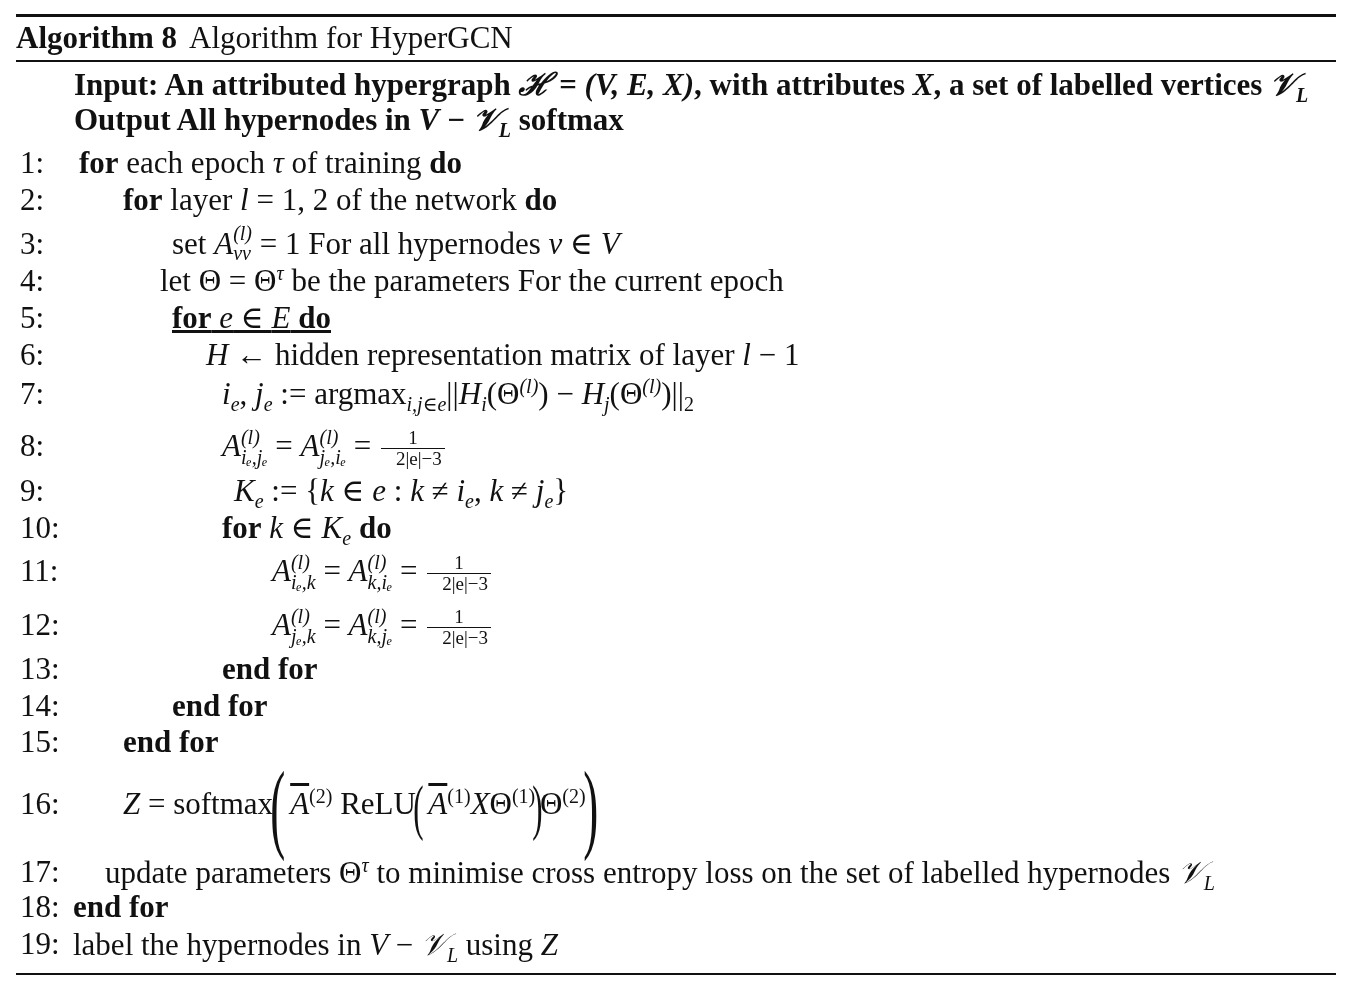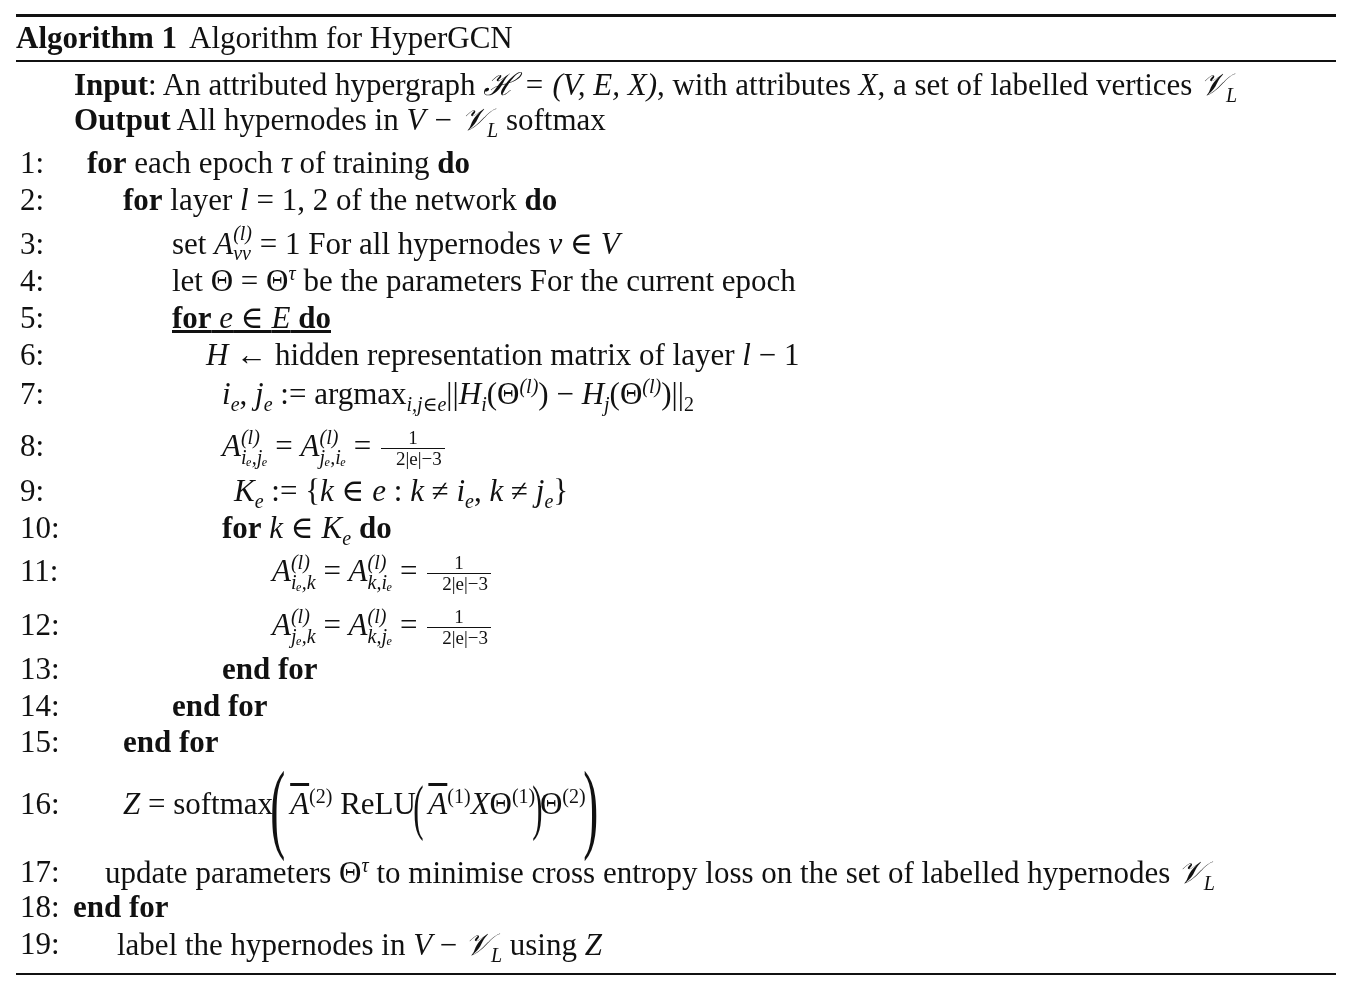--- a/index.html
+++ b/index.html
@@ -7,21 +7,21 @@
     width: 1367px; height: 987px; position: relative; overflow: hidden;
     font-family: "Liberation Serif", "DejaVu Serif", serif;
     color: #111; font-size: 31px;
   }
   .rule-top { position: absolute; left: 16px; right: 31px; top: 14px; height: 3px; background: #111; }
   .rule-mid { position: absolute; left: 16px; right: 31px; top: 60px; height: 1.5px; background: #111; }
   .rule-bot { position: absolute; left: 16px; right: 31px; top: 973px; height: 2px; background: #111; }
   .caption { position: absolute; left: 16px; top: 18px; line-height: 40px; white-space: nowrap; }
   .caption b { font-weight: bold; margin-right: 12px; }
 
-  .io { position: absolute; left: 74px; white-space: nowrap; line-height: 36px; }
+  .io { position: absolute; left: 74px; white-space: nowrap; line-height: 36px; font-weight: bold; }
   .line { position: absolute; left: 0; white-space: nowrap; height: 36px; line-height: 36px; }
   .num { position: absolute; left: 20px; width: 36px; text-align: left; }
   .body { position: absolute; white-space: nowrap; }
   .kw { font-weight: bold; }
   .m { font-style: italic; }
   sup, sub { font-size: 20px; line-height: 0; }
   .ss { display: inline-block; vertical-align: middle; line-height: 1; position: relative; }
   .ss .sp { display: block; font-size: 20px; font-style: italic; line-height: 20px; }
   .ss .sb { display: block; font-size: 20px; font-style: italic; line-height: 20px; }
   .frac { display: inline-block; vertical-align: middle; text-align: center; font-size: 19px; line-height: 20px; margin: 0 2px; }
@@ -30,50 +30,50 @@
   .bigp { display: inline-block; font-size: 100px; font-weight: 100; line-height: 90px; vertical-align: middle; transform: scaleX(0.45); margin: 0 -12px; }
   .medp { display: inline-block; font-size: 62px; font-weight: 100; line-height: 60px; vertical-align: middle; transform: scaleX(0.5); margin: 0 -8px; }
   .bar { text-decoration: overline; }
   .cal { font-style: italic; font-family: "DejaVu Serif", serif; }
 </style>
 </head>
 <body>
 
 <div class="rule-top"></div>
 <div class="caption">
-  <b>Algorithm 1</b><span>Algorithm for HyperGCN</span>
+  <b>Algorithm 8</b><span>Algorithm for HyperGCN</span>
 </div>
 <div class="rule-mid"></div>
 
 <div class="io" style="top:66px;">
   <b>Input</b><span>: An attributed hypergraph </span><span class="m">ℋ = (V, E, X)</span><span>, with attributes </span><span class="m">X</span><span>, a set of labelled vertices </span><span class="cal">𝒱</span><sub class="m">L</sub>
 </div>
 
 <div class="io" style="top:102px;">
   <b>Output</b><span> All hypernodes in </span><span class="m">V − 𝒱</span><sub class="m">L</sub><span> softmax</span>
 </div>
 
 <div class="line" style="top:145px;">
   <span class="num">1:</span>
-  <span class="body" style="left:87px;"><span class="kw">for</span><span> each epoch </span><span class="m">τ</span><span> of training </span><span class="kw">do</span></span>
+  <span class="body" style="left:79px;"><span class="kw">for</span><span> each epoch </span><span class="m">τ</span><span> of training </span><span class="kw">do</span></span>
 </div>
 
 <div class="line" style="top:182px;">
   <span class="num">2:</span>
   <span class="body" style="left:123px;"><span class="kw">for</span><span> layer </span><span class="m">l</span><span> = 1, 2 of the network </span><span class="kw">do</span></span>
 </div>
 
 <div class="line" style="top:226px;">
   <span class="num">3:</span>
   <span class="body" style="left:172px;"><span>set </span><span class="m">A</span><span class="ss" style="top:-4px;"><span class="sp">(l)</span><span class="sb">vv</span></span><span> = 1 For all hypernodes </span><span class="m">v</span><span> ∈ </span><span class="m">V</span></span>
 </div>
 
 <div class="line" style="top:263px;">
   <span class="num">4:</span>
-  <span class="body" style="left:172px;text-align:right;"><span>let Θ = Θ</span><sup class="m">τ</sup><span> be the parameters For the current epoch</span></span>
+  <span class="body" style="left:160px;text-align:right;"><span>let Θ = Θ</span><sup class="m">τ</sup><span> be the parameters For the current epoch</span></span>
 </div>
 
 <div class="line" style="top:300px;">
   <span class="num">5:</span>
   <span class="body" style="left:172px;text-decoration:underline;"><span class="kw">for</span><span class="m"> e</span><span> ∈ </span><span class="m">E</span><span class="kw"> do</span></span>
 </div>
 
 <div class="line" style="top:337px;">
   <span class="num">6:</span>
   <span class="body" style="left:206px;"><span class="m">H</span><span> ← hidden representation matrix of layer </span><span class="m">l</span><span> − 1</span></span>
@@ -134,16 +134,16 @@
   <span class="body" style="left:105px;"><span>update parameters Θ</span><sup class="m">τ</sup><span> to minimise cross entropy loss on the set of labelled hypernodes </span><span class="cal">𝒱</span><sub class="m">L</sub></span>
 </div>
 
 <div class="line" style="top:889px;">
   <span class="num">18:</span>
   <span class="body kw" style="left:73px;">end for</span>
 </div>
 
 <div class="line" style="top:926px;">
   <span class="num">19:</span>
-  <span class="body" style="left:73px;margin-left:44px;"><span>label the hypernodes in </span><span class="m">V</span><span> − </span><span class="cal">𝒱</span><sub class="m">L</sub><span> using </span><span class="m">Z</span></span>
+  <span class="body" style="left:73px;"><span>label the hypernodes in </span><span class="m">V</span><span> − </span><span class="cal">𝒱</span><sub class="m">L</sub><span> using </span><span class="m">Z</span></span>
 </div>
 
 <div class="rule-bot"></div>
 
 </body></html>

